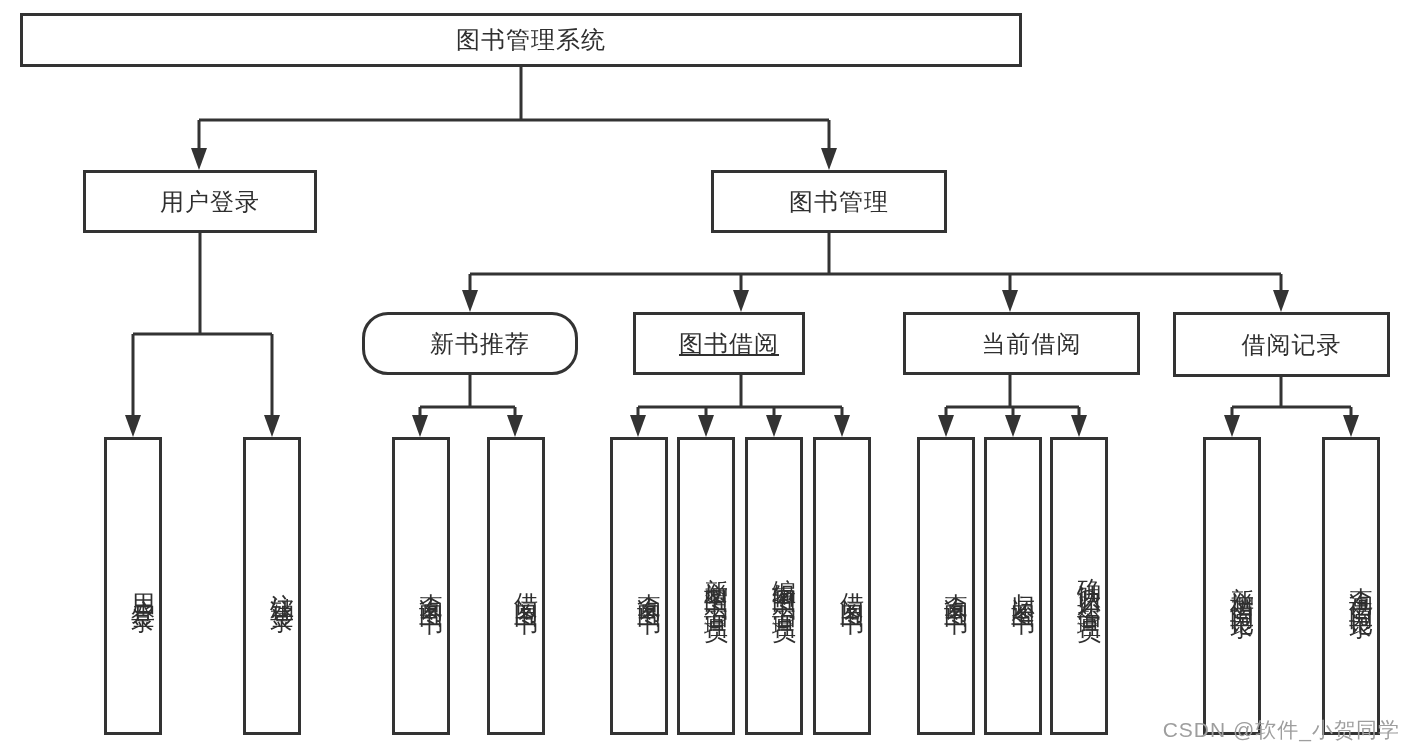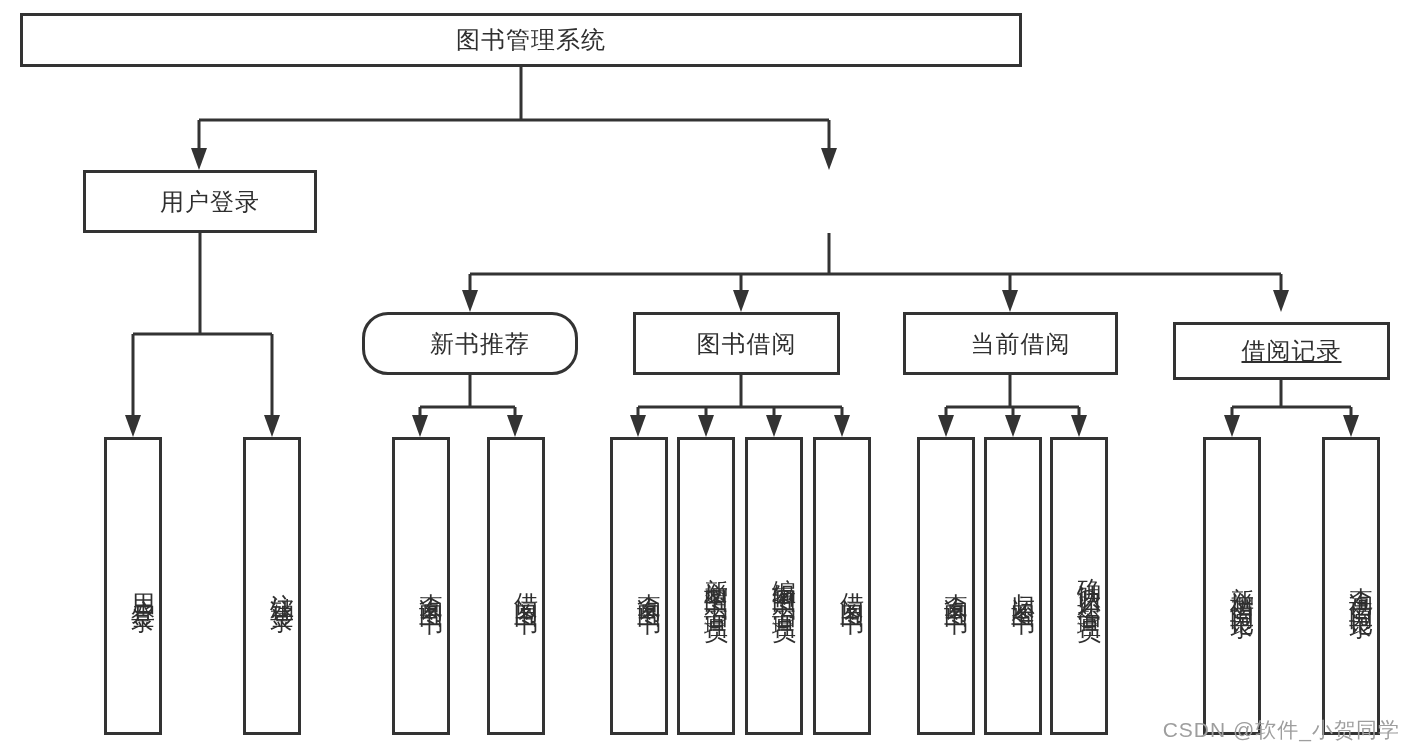--- a/index.html
+++ b/index.html
@@ -96,25 +96,26 @@
     <polygon points="938,415 954,415 946,437"></polygon>
     <polygon points="1005,415 1021,415 1013,437"></polygon>
     <polygon points="1071,415 1087,415 1079,437"></polygon>
     <polygon points="1224,415 1240,415 1232,437"></polygon>
     <polygon points="1343,415 1359,415 1351,437"></polygon>
   </svg>
 
   <div class="box" style="left:20px; top:13px; width:1002px; height:54px;">图书管理系统</div>
 
   <div class="box" style="left:83px; top:170px; width:234px; height:63px;">用户登录</div>
+  <div class="box" style="left:711px; top:170px; width:236px; height:63px;">图书管理</div>
 
   <div class="box" style="left:362px; top:312px; width:216px; height:63px;border-radius:26px;">新书推荐</div>
-  <div class="box" style="left:633px; top:312px; width:207px; height:63px;">图书借阅</div>
-  <div class="box" style="left:903px; top:312px; width:215px; height:63px;">当前借阅</div>
-  <div class="box" style="left:1173px; top:322px; width:217px; height:58px;text-decoration:underline;">借阅记录</div>
+  <div class="box" style="left:633px; top:312px; width:172px; height:63px;text-decoration:underline;">图书借阅</div>
+  <div class="box" style="left:903px; top:312px; width:237px; height:63px;">当前借阅</div>
+  <div class="box" style="left:1173px; top:312px; width:217px; height:65px;">借阅记录</div>
 
   <div class="box leaf" style="left:104px; top:437px; width:58px; height:298px;">用户登录</div>
   <div class="box leaf" style="left:243px; top:437px; width:58px; height:298px;">注销登录</div>
 
   <div class="box leaf" style="left:392px; top:437px; width:58px; height:298px;">查询图书</div>
   <div class="box leaf" style="left:487px; top:437px; width:58px; height:298px;">借阅图书</div>
 
   <div class="box leaf" style="left:610px; top:437px; width:58px; height:298px;">查询图书</div>
   <div class="box leaf" style="left:677px; top:437px; width:58px; height:298px;">新增图书（管理员）</div>
   <div class="box leaf" style="left:745px; top:437px; width:58px; height:298px;">编辑图书（管理员）</div>

